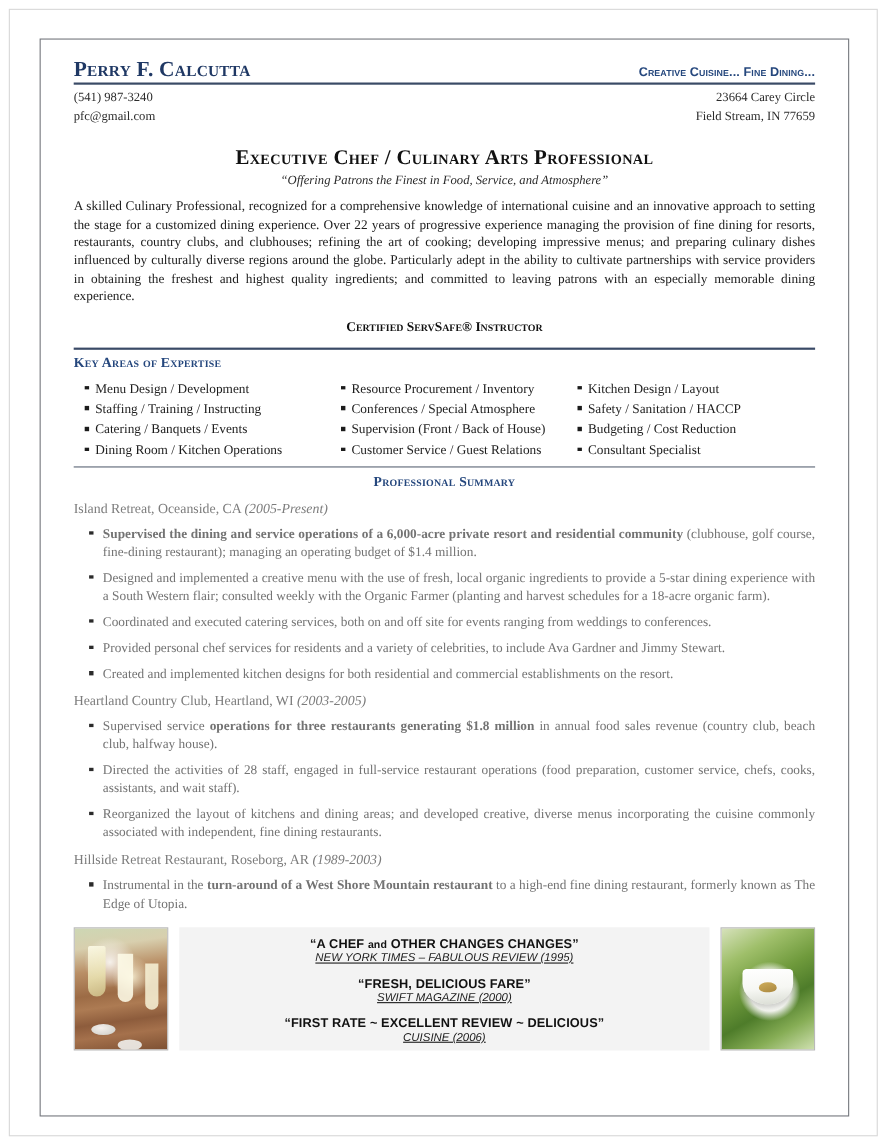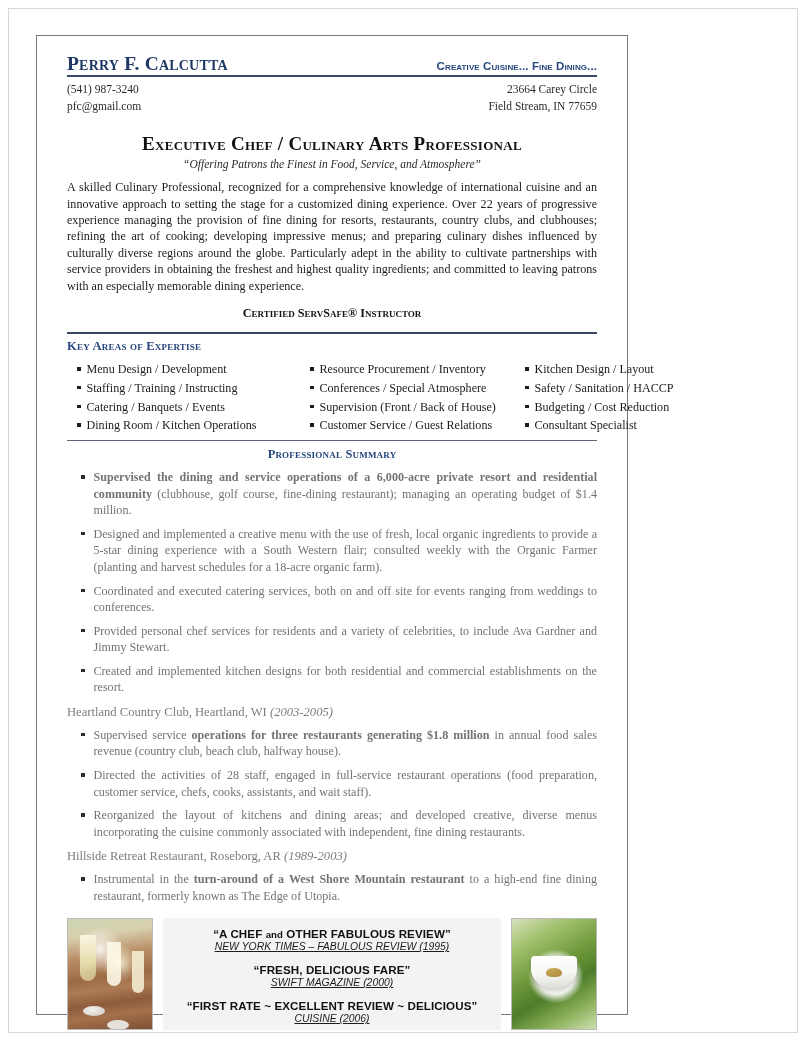--- a/index.html
+++ b/index.html
@@ -14,21 +14,21 @@
   #outer-frame {
     position: absolute;
     left: 8px; top: 8px;
     width: 790px; height: 1025px;
     border: 1px solid #d8d8d8;
     background: #ffffff;
   }
   #page {
     position: absolute;
     left: 27px; top: 26px;
-    width: 592px; height: 980px;
+    width: 736px; height: 980px;
     border: 1.5px solid #74777d;
     background: #ffffff;
     padding: 18px 30px 0 30px;
   }
 
   
   .hdr-row {
     display: flex;
     justify-content: space-between;
     align-items: flex-end;
@@ -292,20 +292,23 @@
         <div class="exp-item"><span class="sq"></span><span>Kitchen Design / Layout</span></div>
         <div class="exp-item"><span class="sq"></span><span>Safety / Sanitation / HACCP</span></div>
         <div class="exp-item"><span class="sq"></span><span>Budgeting / Cost Reduction</span></div>
         <div class="exp-item"><span class="sq"></span><span>Consultant Specialist</span></div>
       </div>
     </div>
     <div class="rule-thin"></div>
 
     <div class="sec-head-center">Professional Summary</div>
 
+    <div class="job-head">
+      <span>Island Retreat, Oceanside, CA </span><em>(2005-Present)</em>
+    </div>
     <div class="bullet strong">
       <span class="sq"></span>
       <span class="txt"><b>Supervised the dining and service operations of a 6,000-acre private resort and residential community</b><span style="font-weight:normal"> (clubhouse, golf course, fine-dining restaurant); managing an operating budget of $1.4 million.</span></span>
     </div>
     <div class="bullet">
       <span class="sq"></span>
       <span class="txt">Designed and implemented a creative menu with the use of fresh, local organic ingredients to provide a 5-star dining experience with a South Western flair; consulted weekly with the Organic Farmer (planting and harvest schedules for a 18-acre organic farm).</span>
     </div>
     <div class="bullet">
       <span class="sq"></span>
@@ -340,21 +343,21 @@
       <span>Hillside Retreat Restaurant, Roseborg, AR </span><em>(1989-2003)</em>
     </div>
     <div class="bullet">
       <span class="sq"></span>
       <span class="txt"><span>Instrumental in the </span><b>turn-around of a West Shore Mountain restaurant</b><span> to a high-end fine dining restaurant, formerly known as The Edge of Utopia.</span></span>
     </div>
 
     <div class="testi-wrap">
       <div class="photo photo-left"></div>
       <div class="quotes">
-        <div class="q-main"><span>“A CHEF </span><span class="sm">and</span><span> OTHER FABULOUS REVIEW”</span></div>
+        <div class="q-main"><span>“A CHEF </span><span class="sm">and</span><span> OTHER CHANGES CHANGES”</span></div>
         <div class="q-src">NEW YORK TIMES – FABULOUS REVIEW  (1995)</div>
         <div class="q-gap"></div>
         <div class="q-main">“FRESH, DELICIOUS FARE”</div>
         <div class="q-src">SWIFT MAGAZINE (2000)</div>
         <div class="q-gap"></div>
         <div class="q-main">“FIRST RATE ~ EXCELLENT REVIEW ~ DELICIOUS”</div>
         <div class="q-src">CUISINE (2006)</div>
       </div>
       <div class="photo photo-right"></div>
     </div>

